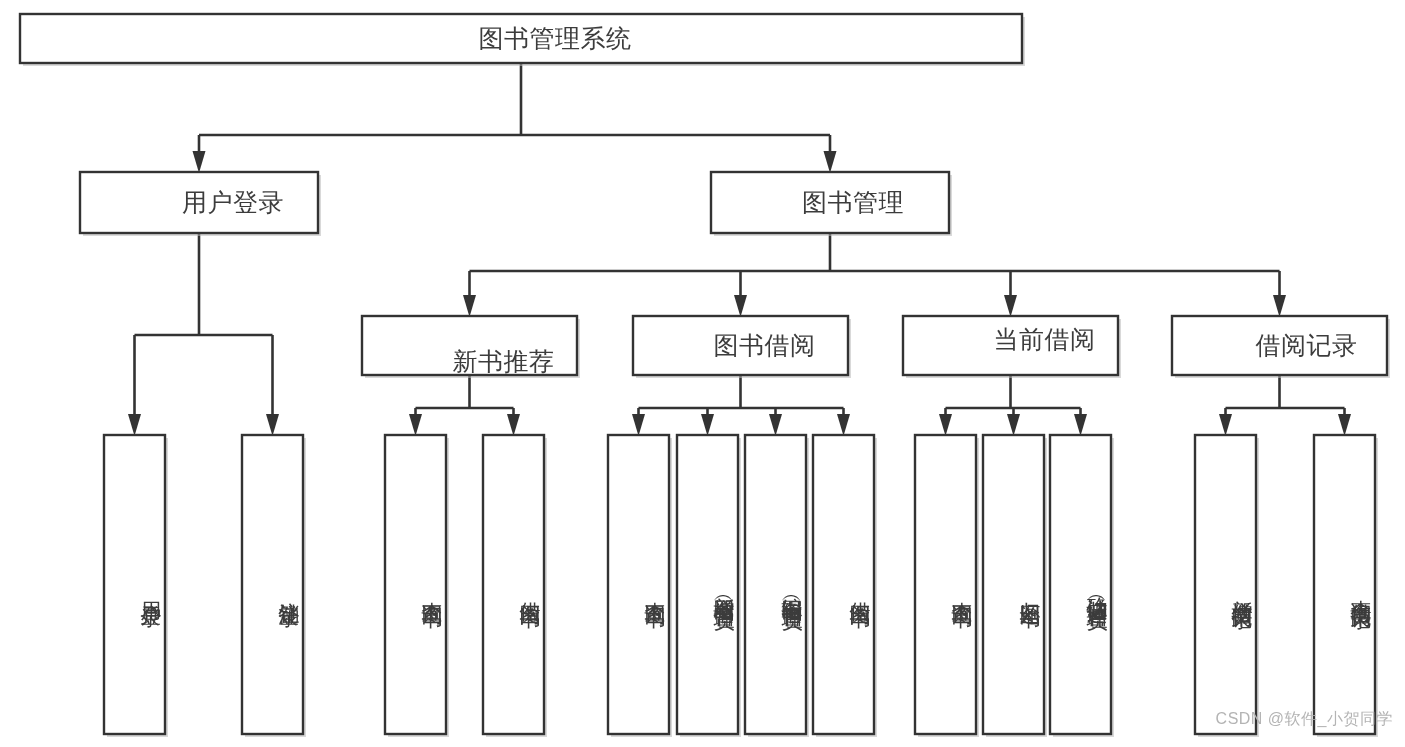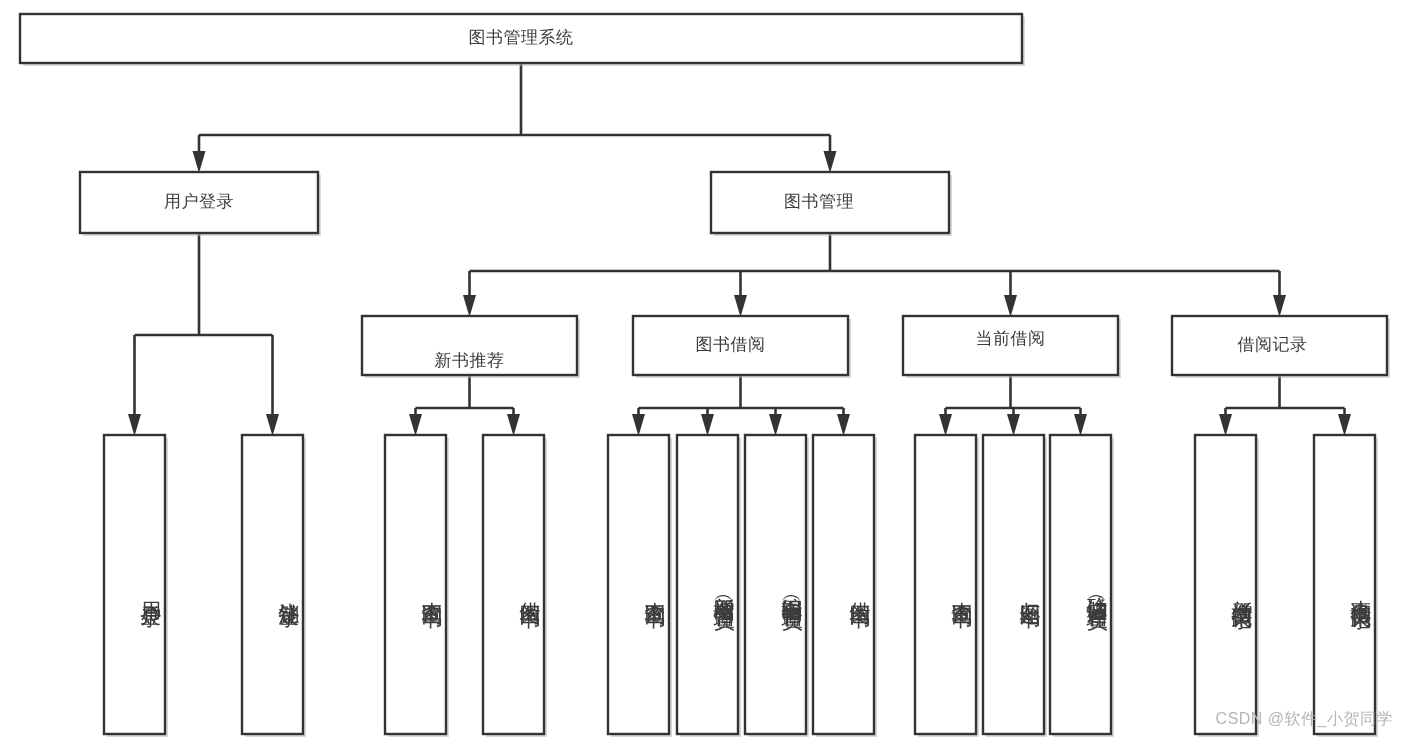--- a/index.html
+++ b/index.html
@@ -47,23 +47,24 @@
     position: absolute;
     display: flex;
     align-items: center;
     justify-content: center;
     color: #3c3c3c;
     font-family: "Liberation Sans", "DejaVu Sans", sans-serif;
     pointer-events: none;
     text-align: center;
   }
   .node-label.horizontal {
-    font-size: 17px;
+    font-size: 25px;
     line-height: 1.1;
     letter-spacing: 0.5px;
+    padding-left: 34px;
   }
   .node-label.vertical {
     writing-mode: vertical-rl;
     text-orientation: upright;
     font-size: 21px;
     letter-spacing: 2px;
     align-items: flex-start;
     padding-top: 8px;
     box-sizing: border-box;
   }

